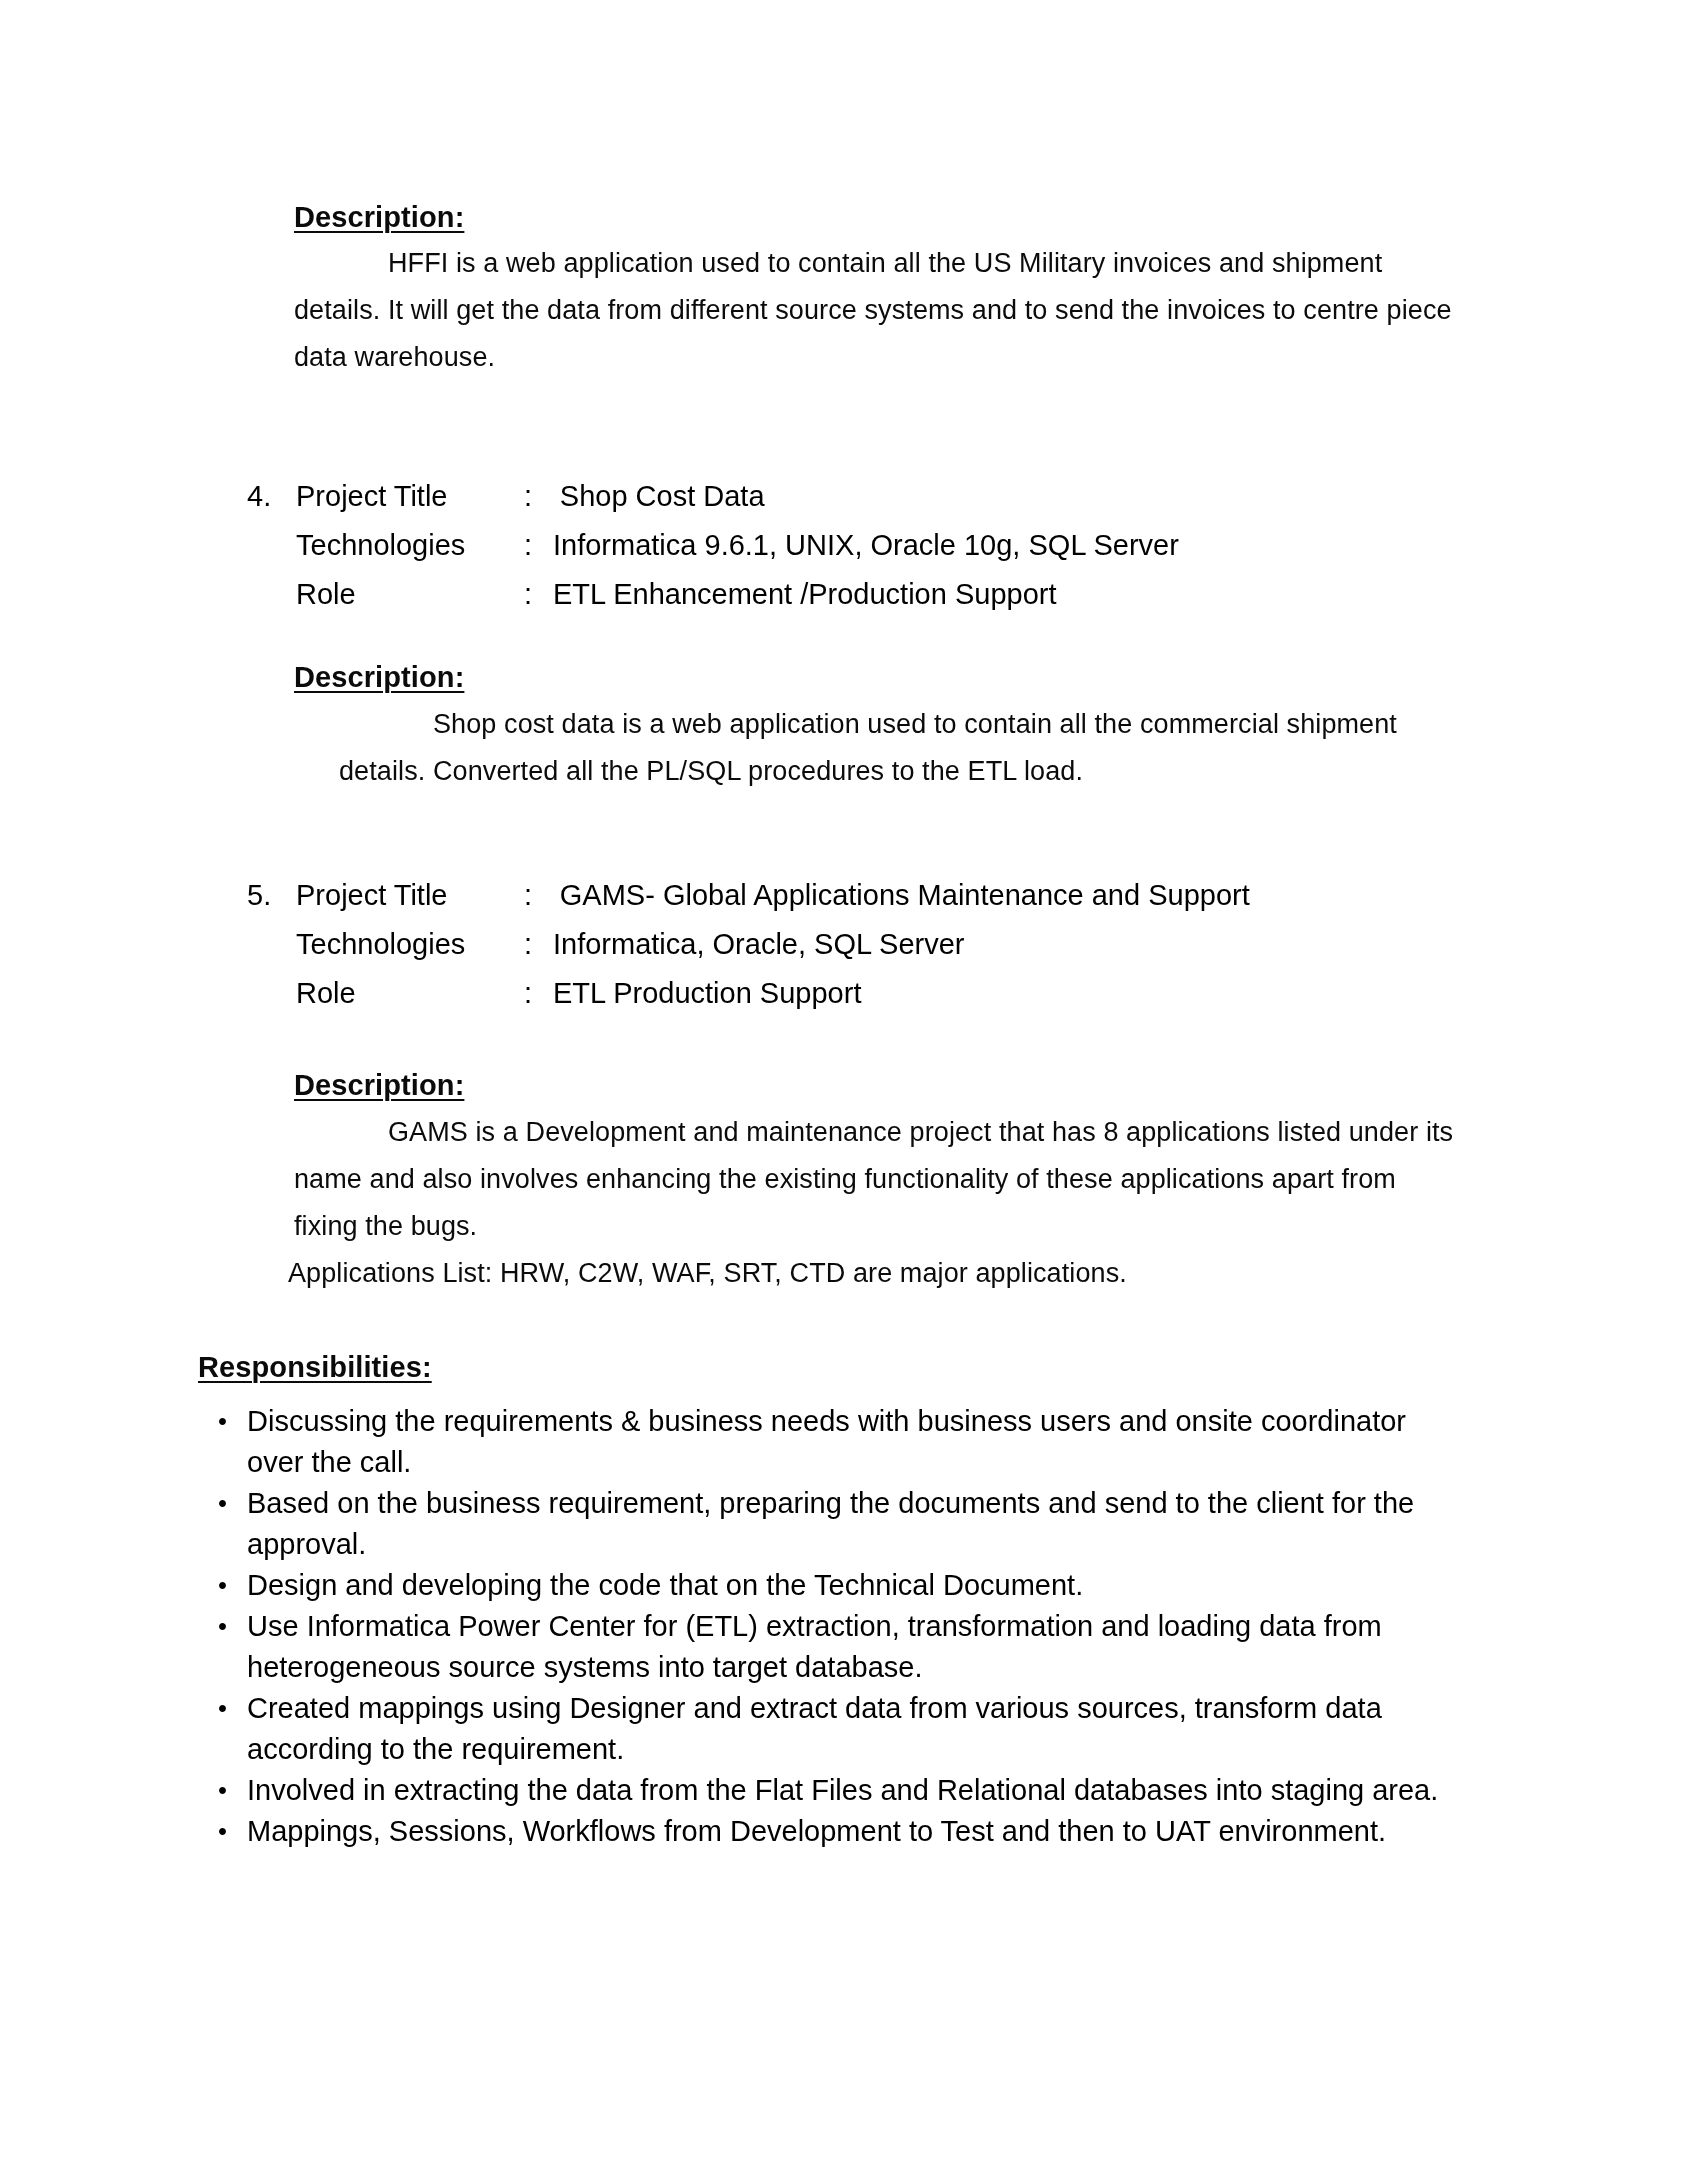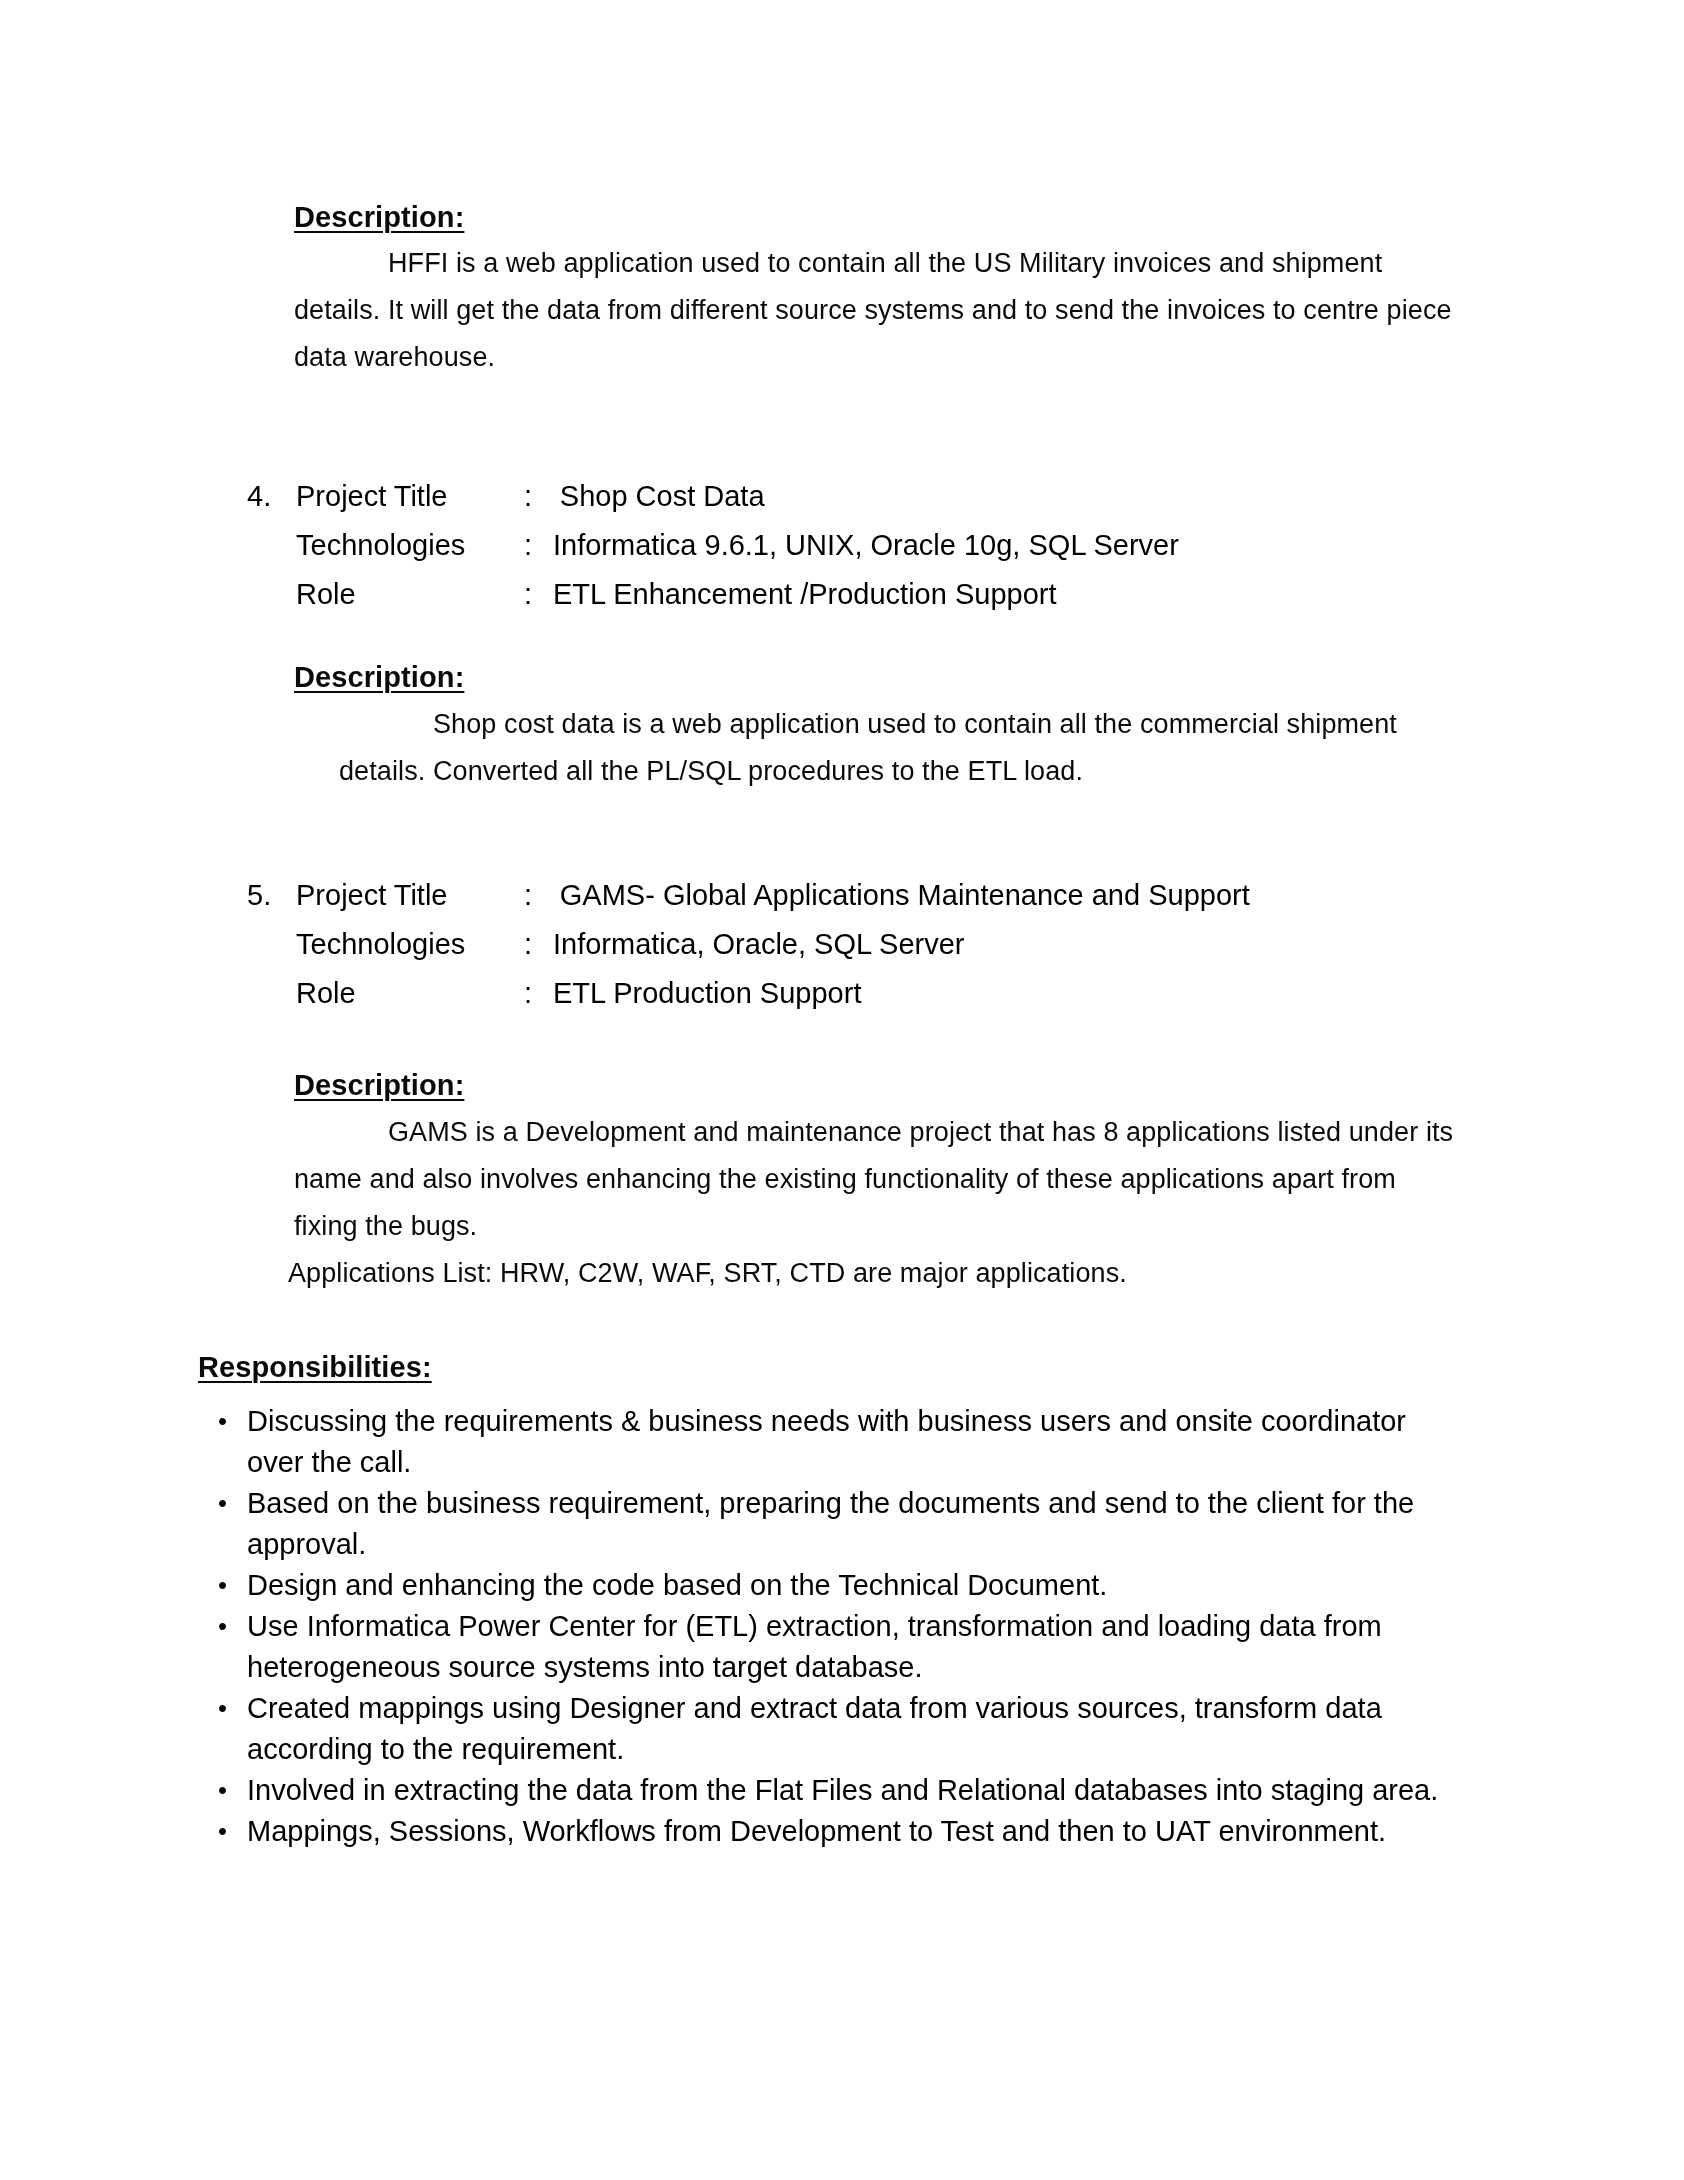--- a/index.html
+++ b/index.html
@@ -189,21 +189,21 @@
       <span class="resp-text">Discussing the requirements &amp; business needs with business users and onsite coordinator over the call.</span>
     </div>
 
     <div class="resp-item">
       <span class="resp-bullet">•</span>
       <span class="resp-text">Based on the business requirement, preparing the documents and send to the client for the approval.</span>
     </div>
 
     <div class="resp-item">
       <span class="resp-bullet">•</span>
-      <span class="resp-text">Design and enhancing the code based on the Technical Document.</span>
+      <span class="resp-text">Design and developing the code that on the Technical Document.</span>
     </div>
 
     <div class="resp-item">
       <span class="resp-bullet">•</span>
       <span class="resp-text">Use Informatica Power Center for (ETL) extraction, transformation and loading data from heterogeneous source systems into target database.</span>
     </div>
 
     <div class="resp-item">
       <span class="resp-bullet">•</span>
       <span class="resp-text">Created mappings using Designer and extract data from various sources, transform data according to the requirement.</span>

